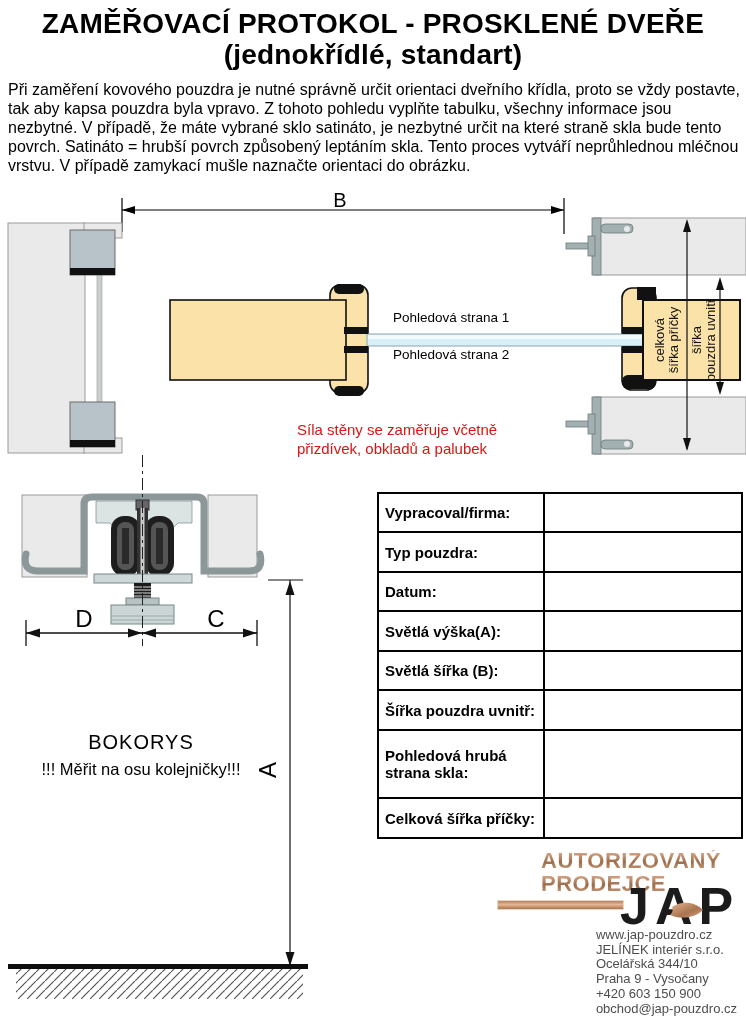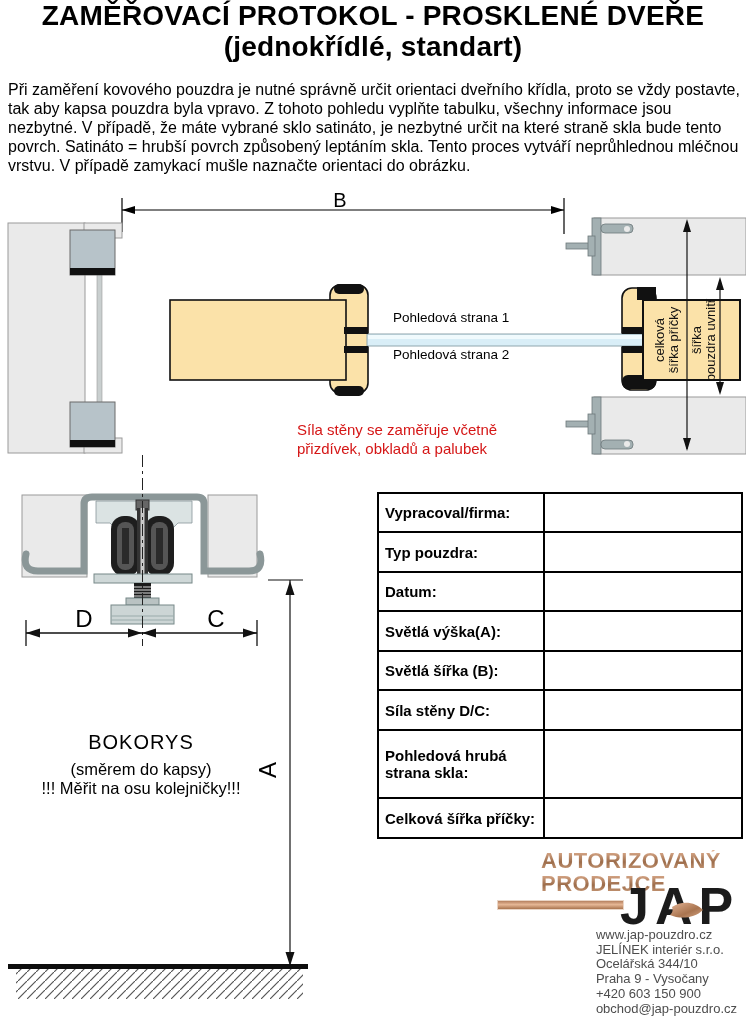--- a/index.html
+++ b/index.html
@@ -2,21 +2,21 @@
 <html><head>
 <meta charset="utf-8">
 <style>
   html,body{margin:0;padding:0;}
   body{
     width:746px;height:1020px;position:relative;background:#fff;overflow:hidden;
     font-family:"Liberation Sans",sans-serif;color:#000;
   }
   .abs{position:absolute;}
   
-  .title{left:0;top:0;width:746px;text-align:center;font-weight:bold;font-size:28px;line-height:31px;letter-spacing:0.2px;}
+  .title{left:0;top:8px;width:746px;text-align:center;font-weight:bold;font-size:28px;line-height:31px;letter-spacing:0.2px;}
   .intro{left:8px;top:80px;width:734px;font-size:16px;line-height:19px;}
   
   .form-table{left:377px;top:492px;border-collapse:collapse;table-layout:fixed;width:358px;height:347px;}
   .form-table td{border:2px solid #000;vertical-align:middle;}
   .form-table td.lbl{width:156px;font-weight:bold;font-size:15px;line-height:17px;padding:2px 2px 2px 6px;}
   .form-table td.val{width:194px;}
   
   .bokorys-text{left:8px;top:724px;width:266px;text-align:center;}
   .bokorys-title{font-size:20px;line-height:36px;font-weight:400;letter-spacing:1px;}
   .bokorys-sub{font-size:16.5px;line-height:19px;}
@@ -191,21 +191,20 @@
   <polygon points="290,131 285.5,145 294.5,145" fill="#111"></polygon>
   <polygon points="290,516 285.5,502 294.5,502" fill="#111"></polygon>
   <text x="276" y="320" transform="rotate(-90 276 320)" font-size="24" text-anchor="middle" fill="#000">A</text>
 
   <rect x="8" y="514" width="300" height="5" fill="#0d0d0d"></rect>
   <rect x="16" y="519" width="287" height="30" fill="url(#hatch)"></rect>
 </svg>
 
 <div class="abs bokorys-text">
   <div class="bokorys-title">BOKORYS</div>
-  <div class="bokorys-sub">(směrem do kapsy)</div>
   <div class="bokorys-sub">!!! Měřit na osu kolejničky!!!</div>
 </div>
 
 <table class="abs form-table">
   <tbody>
     <tr>
       <td class="lbl">Vypracoval/firma:</td>
       <td class="val"></td>
     </tr>
     <tr>
@@ -218,21 +217,21 @@
     </tr>
     <tr>
       <td class="lbl">Světlá výška(A):</td>
       <td class="val"></td>
     </tr>
     <tr>
       <td class="lbl">Světlá šířka (B):</td>
       <td class="val"></td>
     </tr>
     <tr>
-      <td class="lbl">Síla stěny D/C:</td>
+      <td class="lbl">Šířka pouzdra uvnitř:</td>
       <td class="val"></td>
     </tr>
     <tr>
       <td class="lbl">Pohledová hrubá strana skla:</td>
       <td class="val"></td>
     </tr>
     <tr>
       <td class="lbl">Celková šířka příčky:</td>
       <td class="val"></td>
     </tr>

